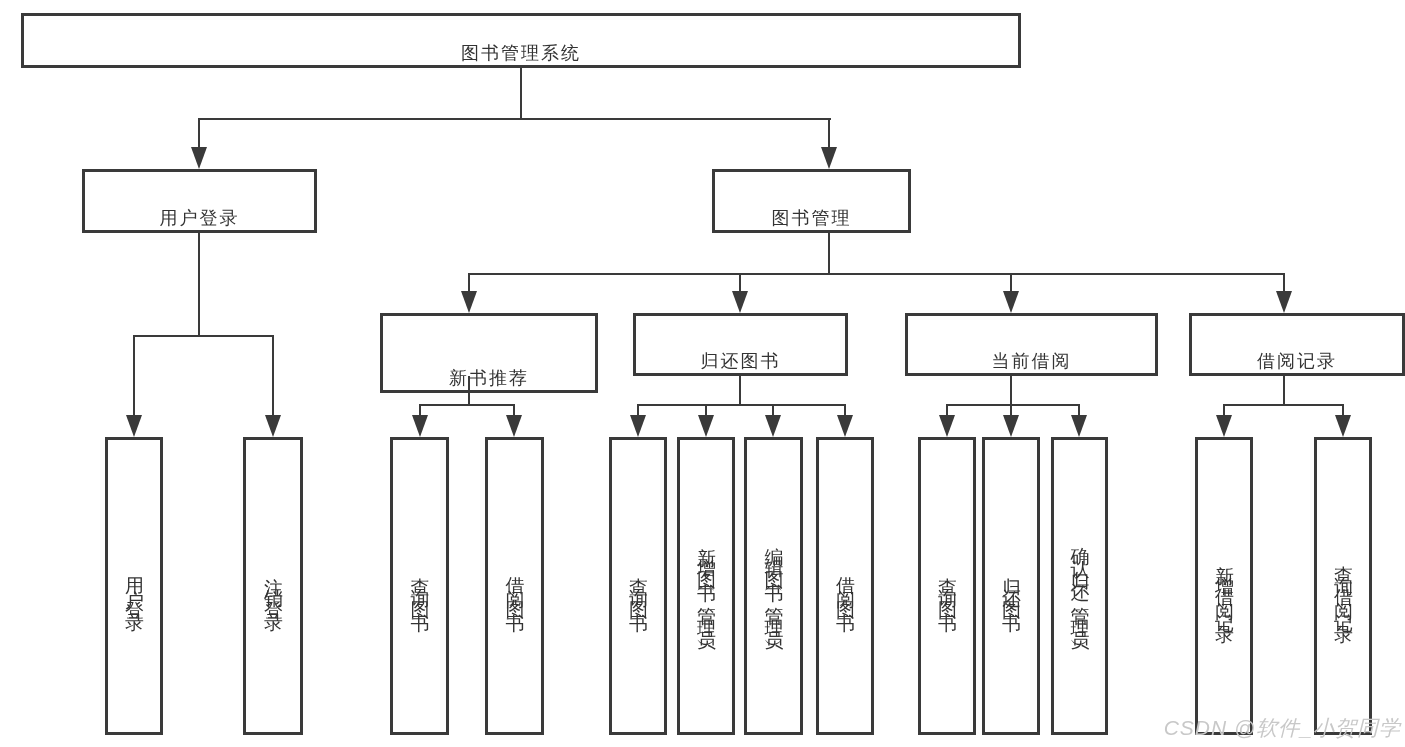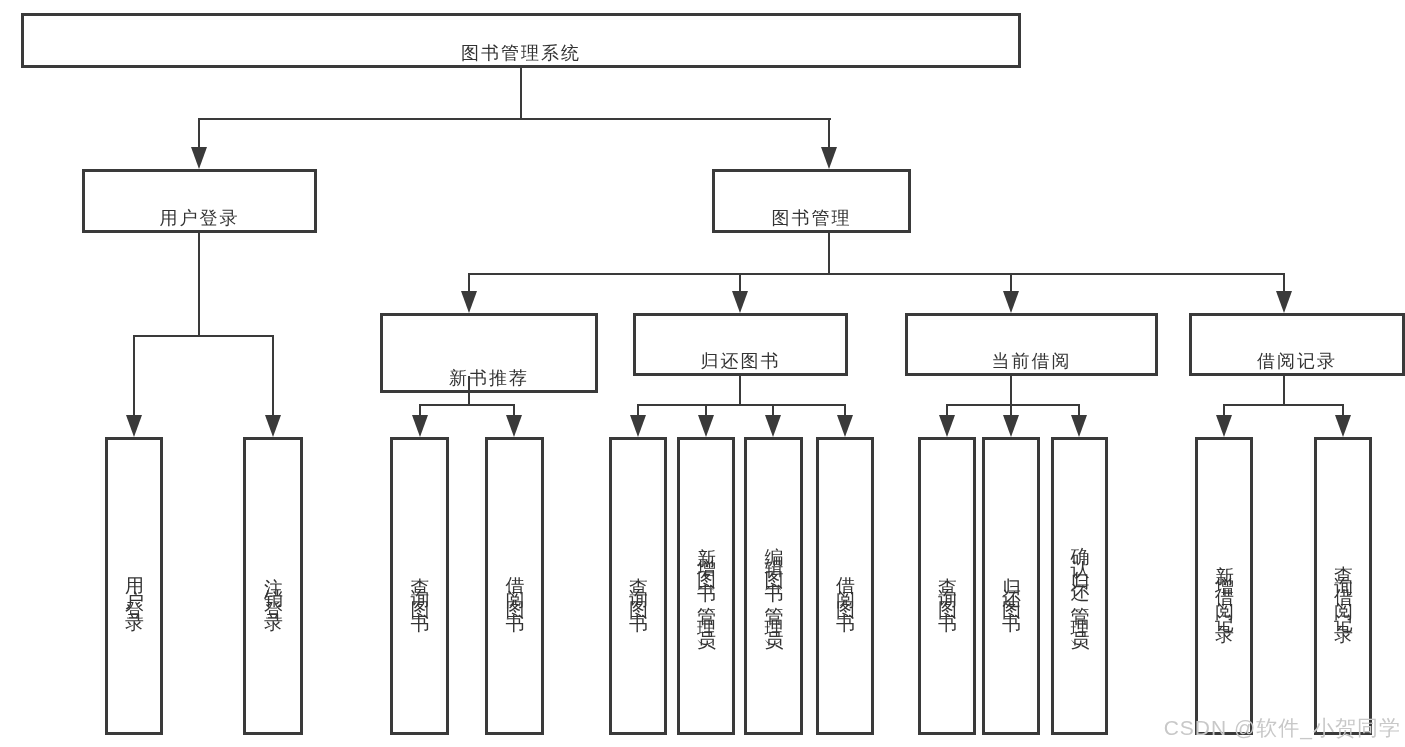--- a/index.html
+++ b/index.html
@@ -11,21 +11,21 @@
   .vbox{position:absolute;box-sizing:border-box;border:3px solid var(--line,#383838);background:#fff;
         display:flex;align-items:center;justify-content:center;}
   .vbox > span{writing-mode:vertical-rl;text-orientation:mixed;
         font-size:19px;letter-spacing:12px;color:var(--text,#333);line-height:1.1;}
   .line{position:absolute;background:var(--line,#3a3a3a);}
   .arrow{position:absolute;width:2px;background:var(--line,#3a3a3a);}
   .arrow::after{content:"";position:absolute;top:100%;left:-7px;width:0;height:0;
         border-left:8px solid transparent;border-right:8px solid transparent;
         border-top:22px solid var(--line,#3a3a3a);}
   .watermark{position:absolute;top:714px;right:4px;font-size:21px;letter-spacing:1px;
-        color:var(--wm,#c8c8c8);z-index:10;}
+        color:var(--wm,#c8c8c8);z-index:10;font-style:italic;}
 </style>
 </head>
 <body>
 
 <div id="canvas" style="--line: #3a3a3a; --text: #333333; --bg: #ffffff; --wm: #c8c8c8;">
 
   <div class="box" style="left:21px;top:13px;width:1000px;height:55px;">
     <span>图书管理系统</span>
   </div>
 

